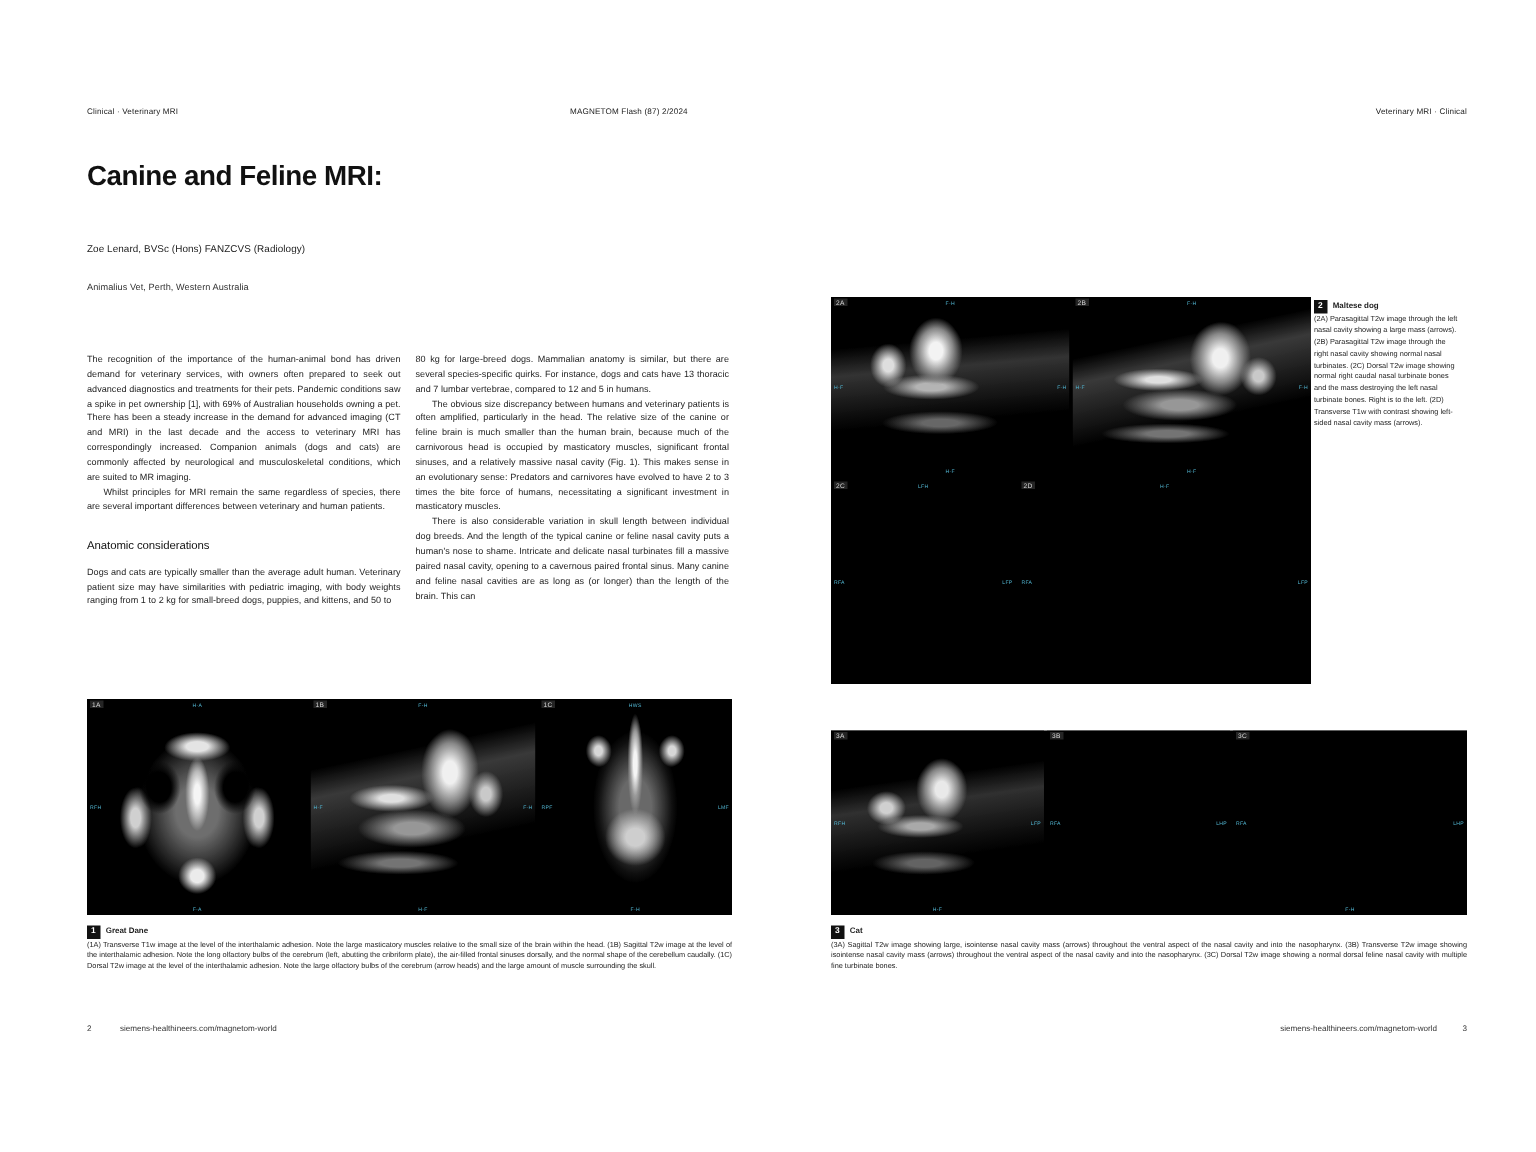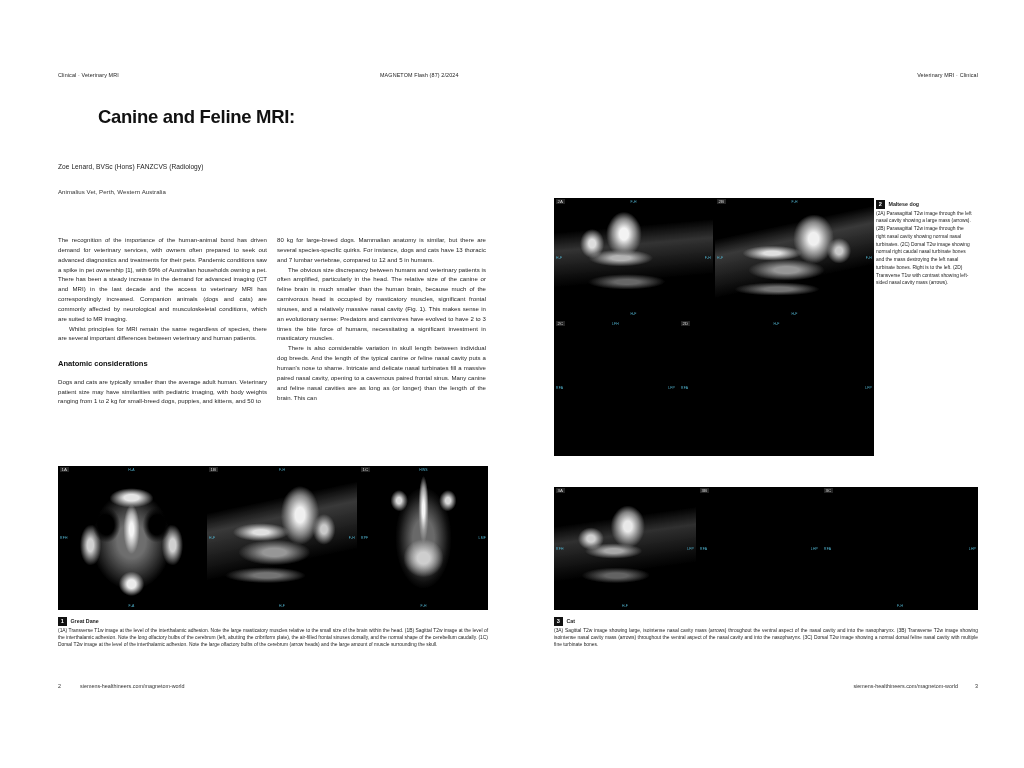--- a/index.html
+++ b/index.html
@@ -47,21 +47,20 @@
   .title {
     position: absolute;
     left: 58px;
     top: 105px;
     width: 430px;
     font-size: 18.5px;
     font-weight: bold;
     line-height: 1.28;
     letter-spacing: -0.3px;
     color: #111;
-    margin-left: 40px;
   }
   .byline {
     position: absolute;
     left: 58px;
     top: 163px;
     font-size: 6.6px;
     color: #222;
     letter-spacing: 0.05px;
   }
   .affil {
@@ -80,21 +79,21 @@
     line-height: 1.63;
     color: #1d1d1d;
     text-align: justify;
     letter-spacing: 0.02px;
   }
   .col p { margin: 0; }
   .col p.ind { text-indent: 11px; }
   .col h3 {
     margin: 14px 0 7px 0;
     font-size: 7.6px;
-    font-weight: bold;
+    font-weight: normal;
     letter-spacing: -0.05px;
     color: #111;
   }
 
   .col-l1 { left: 58px;  top: 236px; width: 209px; }
   .col-l2 { left: 277px; top: 236px; width: 209px; }
 
   
   .figcap {
     position: absolute;

